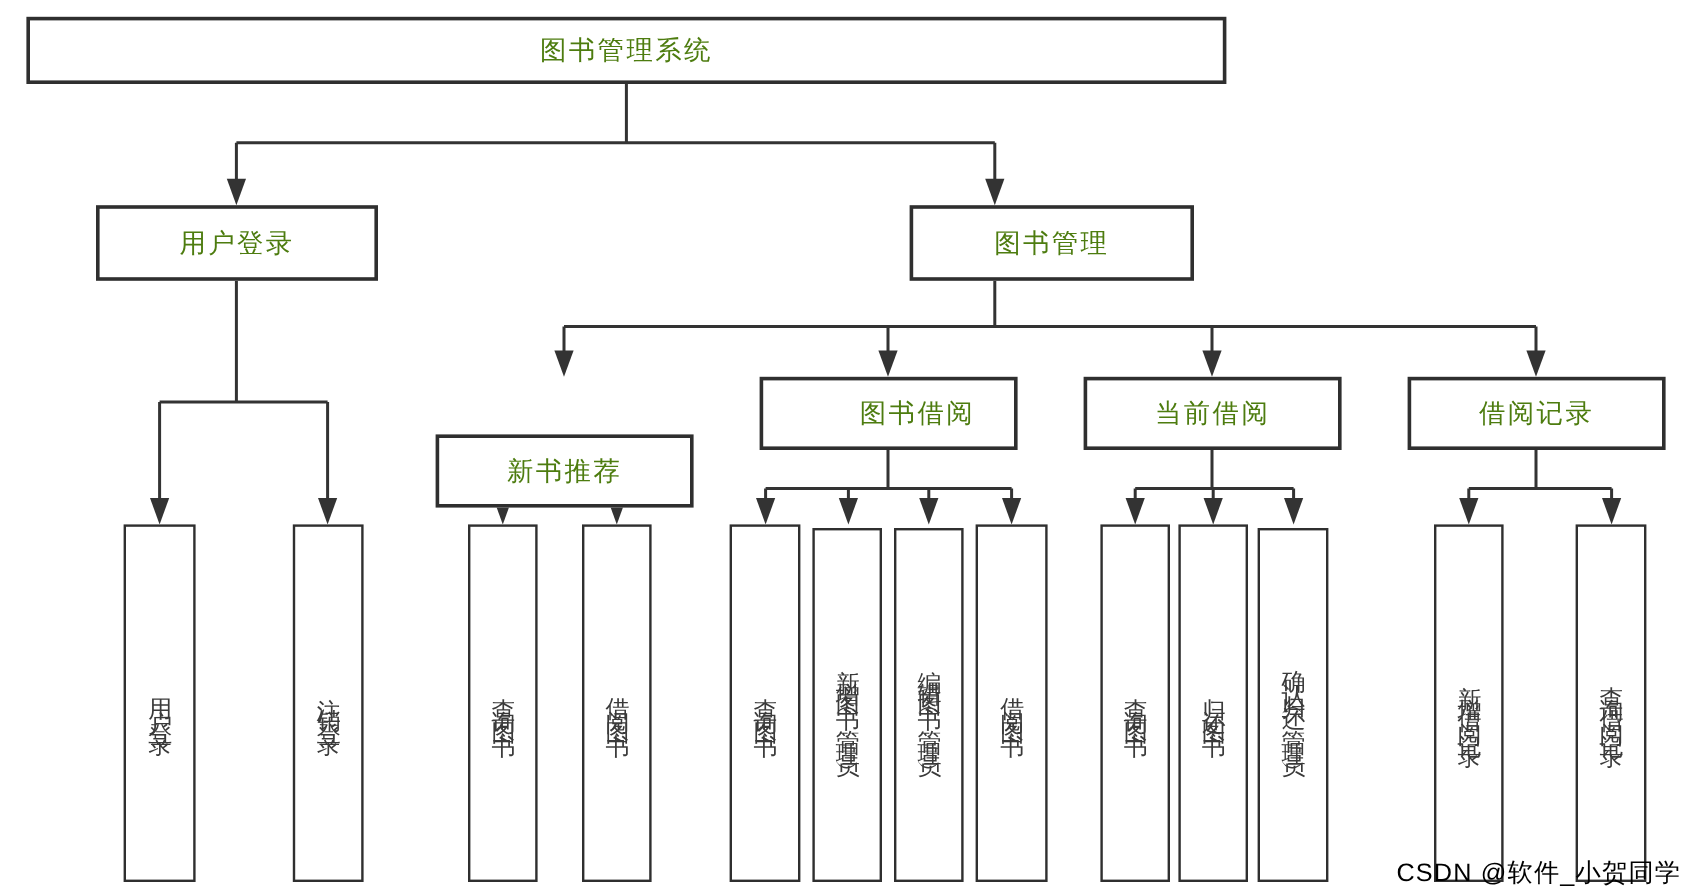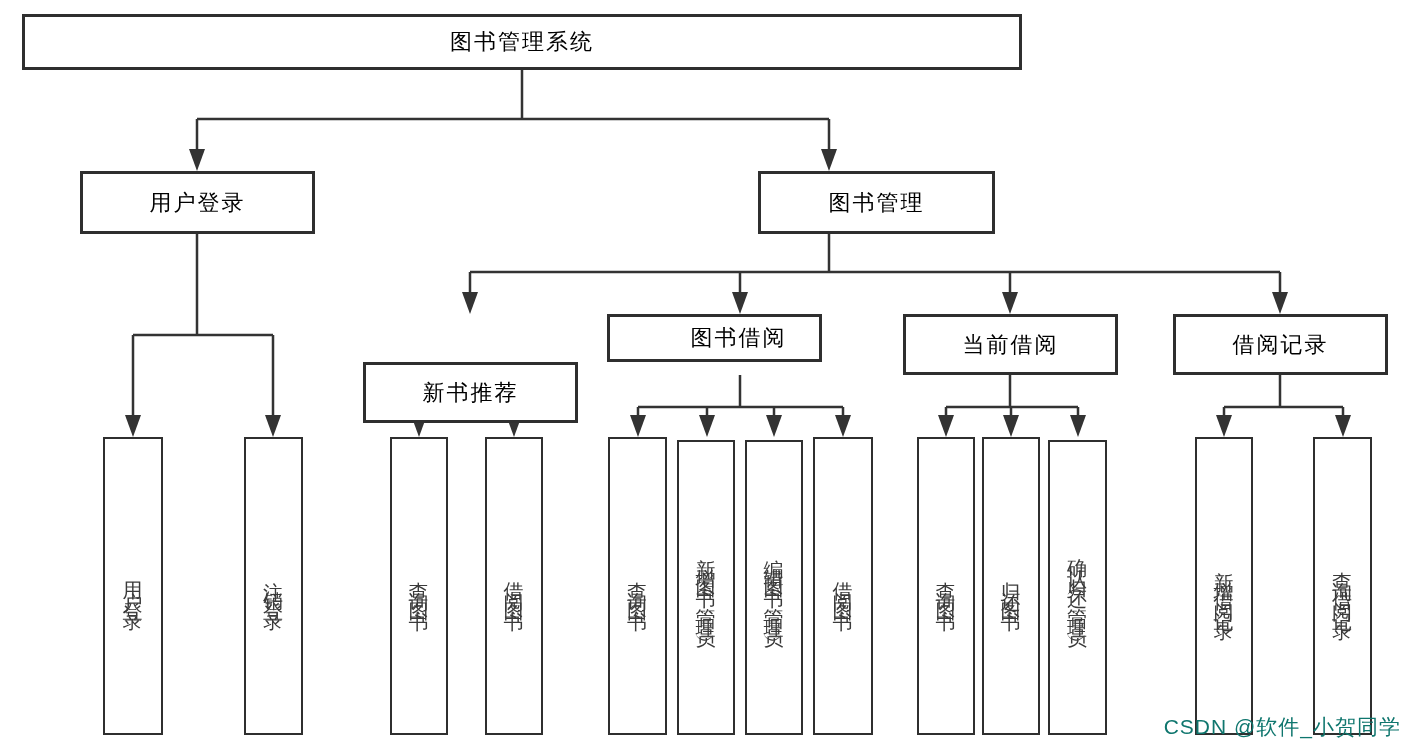--- a/index.html
+++ b/index.html
@@ -30,39 +30,39 @@
     border: 3px solid #2f2f2f;
     box-sizing: border-box;
     display: flex;
     align-items: center;
     justify-content: center;
     z-index: 2;
   }
   .hbox span {
     font-size: 22px;
     letter-spacing: 2px;
-    color: #000000;
+    color: #4d7c0f;
     white-space: nowrap;
   }
   .vbox { border-width: 2.5px; }
   .vbox span {
     writing-mode: vertical-rl;
     text-orientation: mixed;
     font-size: 20px;
     line-height: 1;
     letter-spacing: 10px;
     color: #3a3a3a;
     white-space: nowrap;
   }
   .watermark {
     position: absolute;
     right: 4px;
     bottom: 6px;
     font-size: 21px;
-    color: #0f766e;
+    color: #000000;
     letter-spacing: 1px;
     z-index: 3;
     white-space: nowrap;
   }
 </style>
 </head>
 <body>
 
 <div class="canvas">
 
@@ -123,21 +123,21 @@
   <div class="box hbox" style="left:80px; top:171px; width:235px; height:63px;">
     <span>用户登录</span>
   </div>
   <div class="box hbox" style="left:710px; top:171px; width:237px; height:63px;margin-left:48px;">
     <span>图书管理</span>
   </div>
 
   <div class="box hbox" style="left:363px; top:314px; width:215px; height:61px;margin-top:48px;">
     <span>新书推荐</span>
   </div>
-  <div class="box hbox" style="left:607px; top:314px; width:215px; height:48px;padding-left:48px;">
+  <div class="box hbox" style="left:633px; top:314px; width:215px; height:61px;padding-left:48px;">
     <span>图书借阅</span>
   </div>
   <div class="box hbox" style="left:903px; top:314px; width:215px; height:61px;text-align:right;">
     <span>当前借阅</span>
   </div>
   <div class="box hbox" style="left:1173px; top:314px; width:215px; height:61px;">
     <span>借阅记录</span>
   </div>
 
   <div class="box vbox" style="left:103px; top:437px; width:60px; height:298px;">

